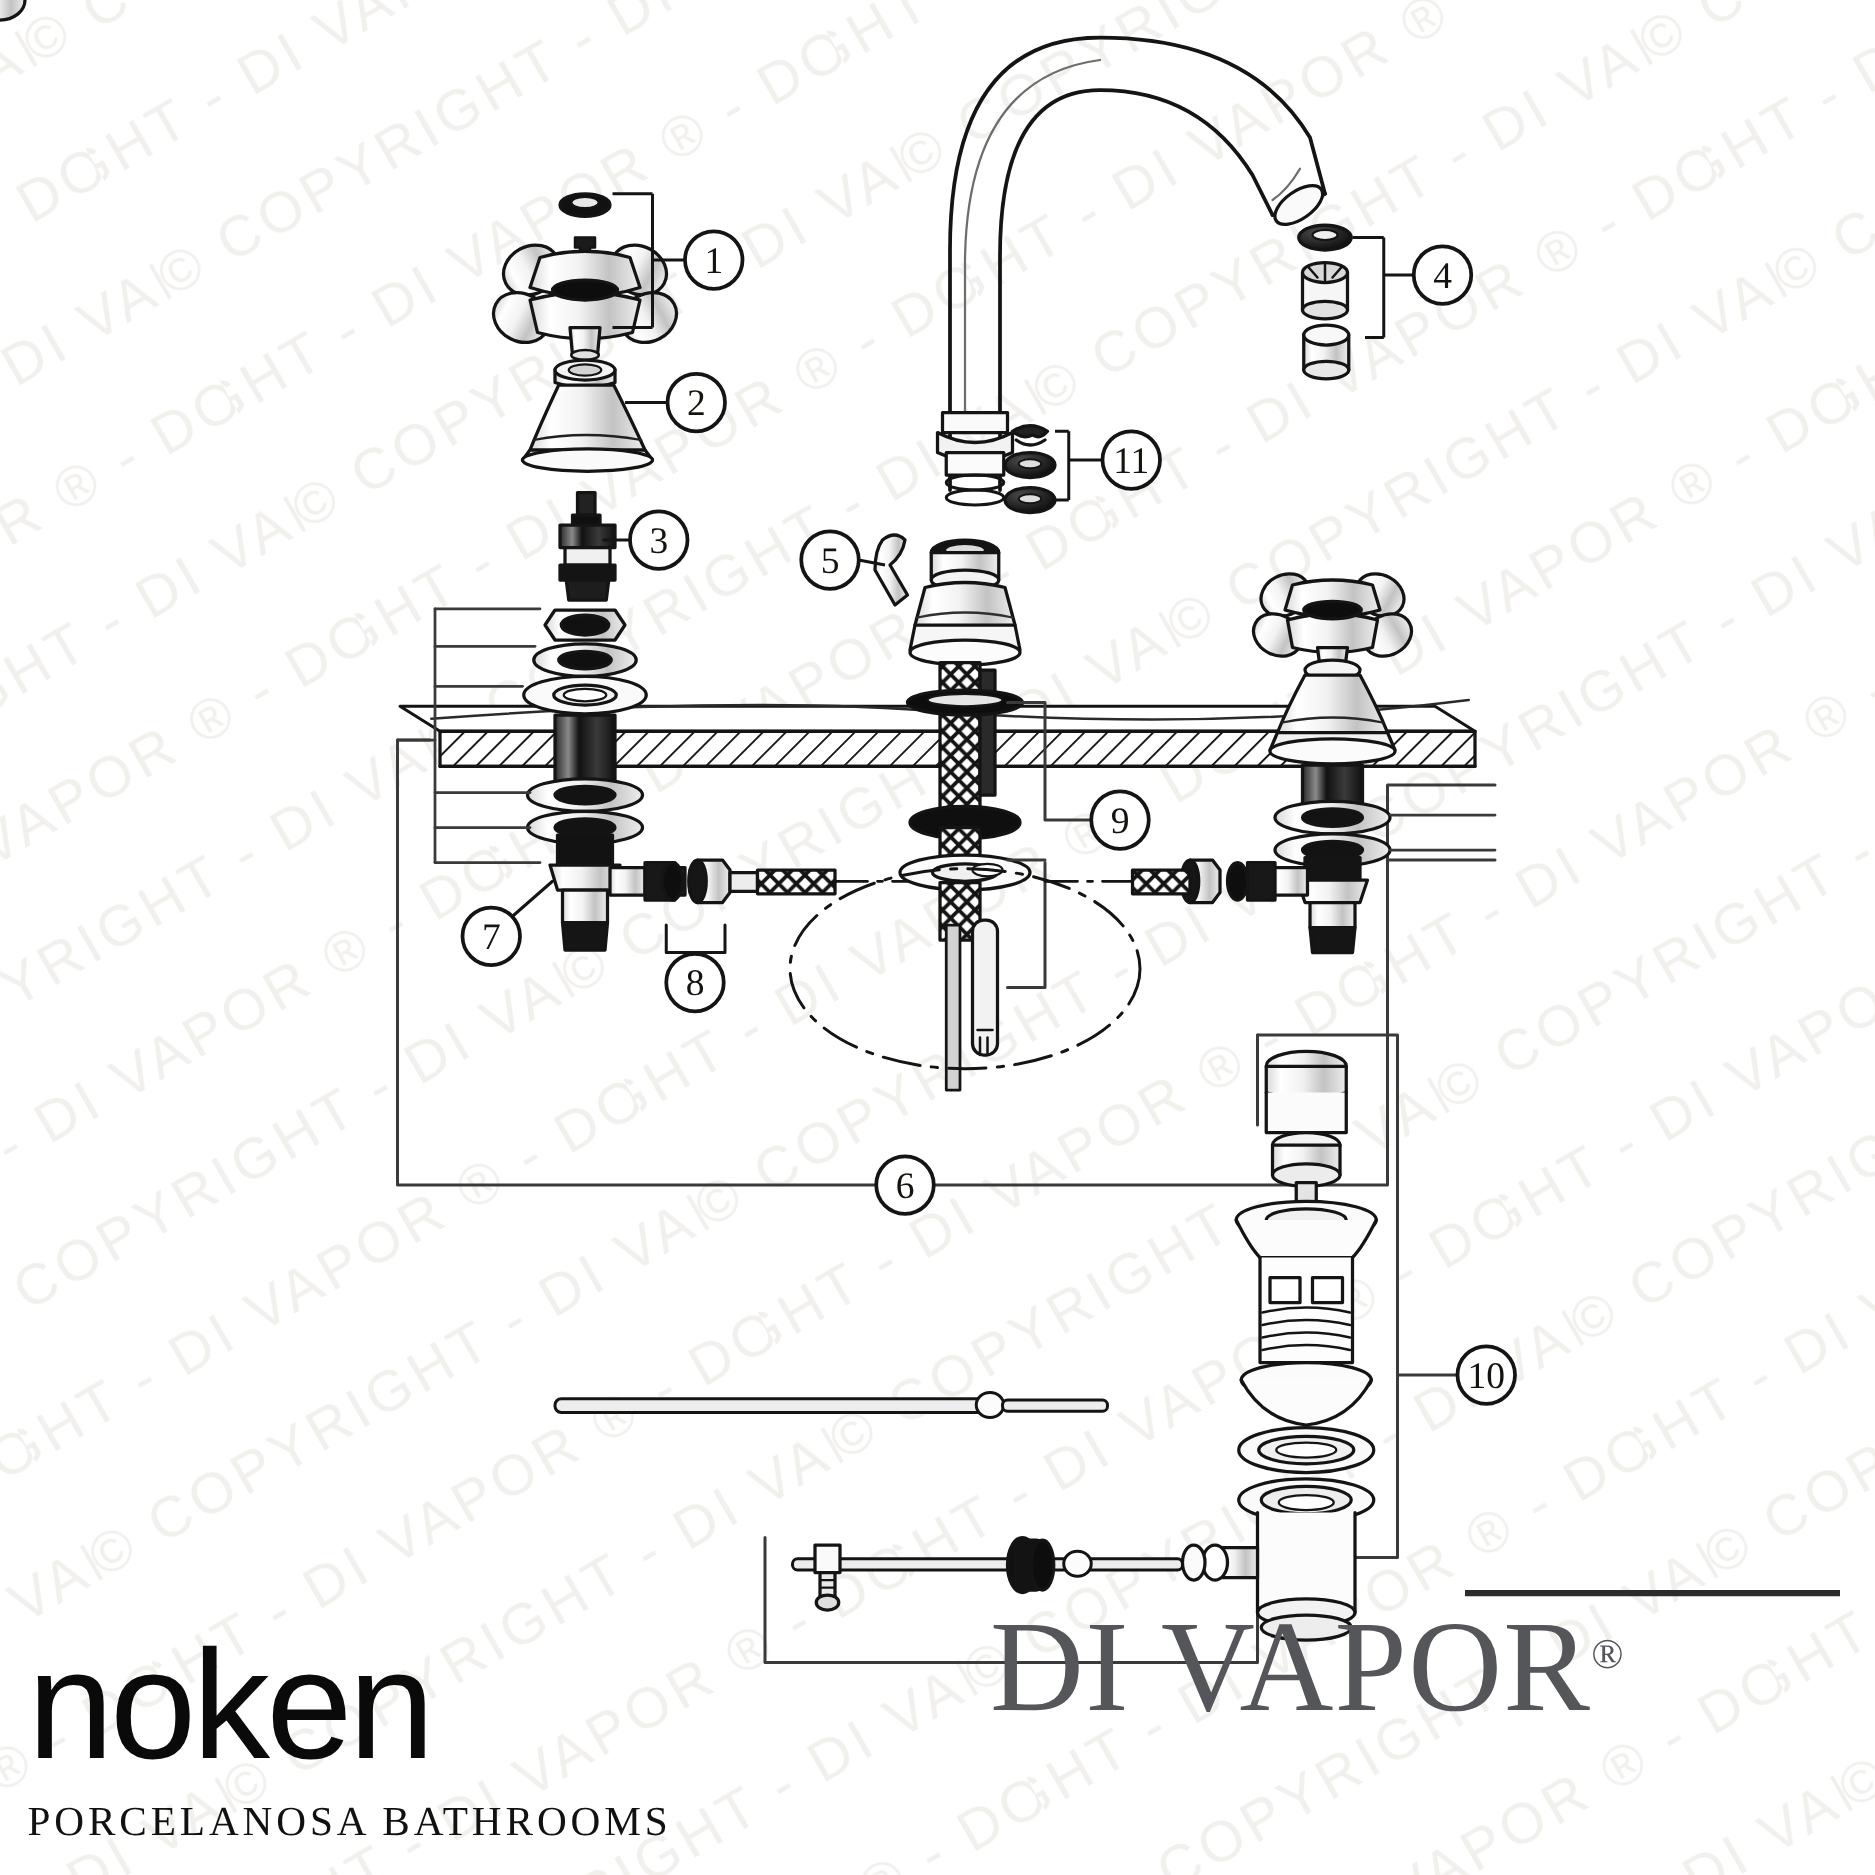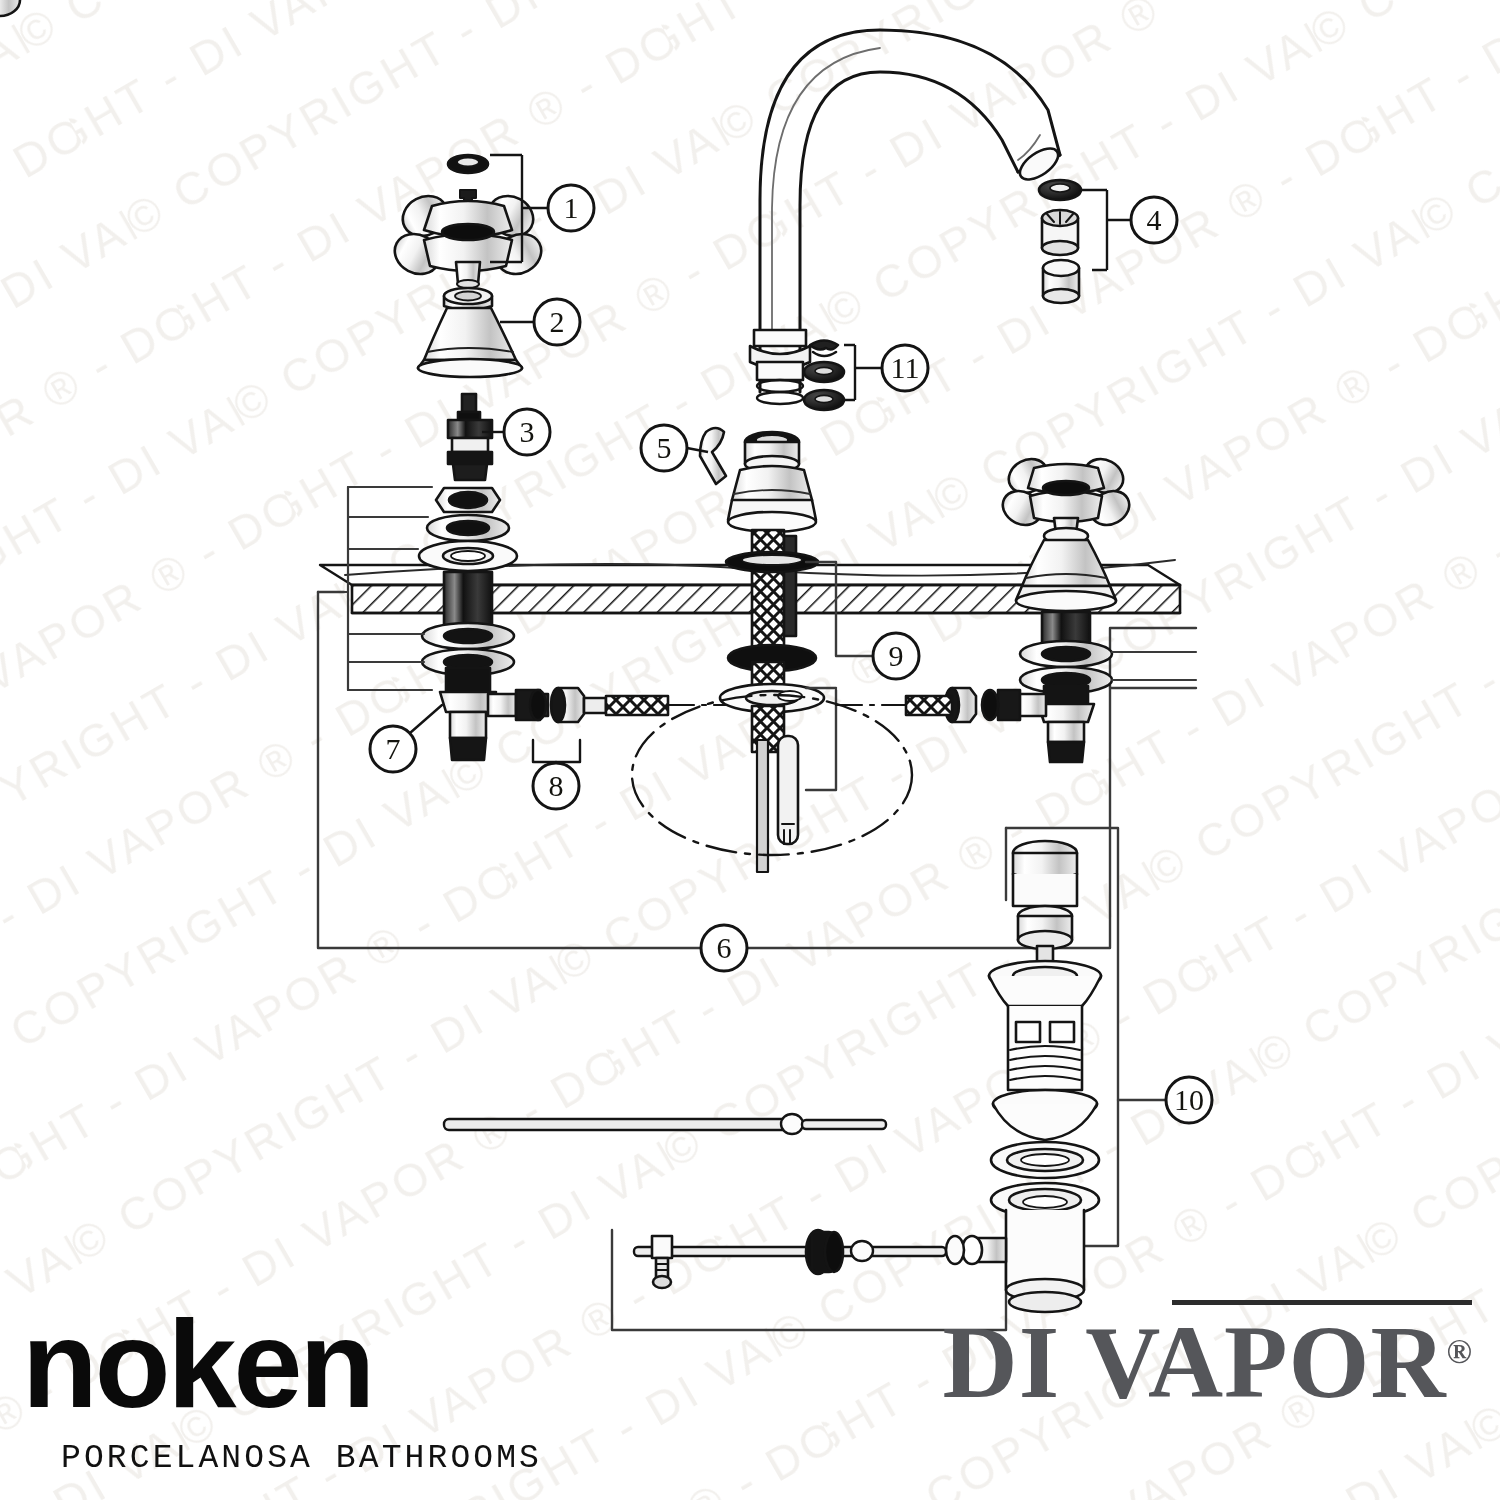--- a/index.html
+++ b/index.html
@@ -8,25 +8,25 @@
 
   
   #watermark{position:absolute;left:0;top:0;width:1500px;height:1500px;
              pointer-events:none;z-index:5;opacity:1;}
 
   #diagram{position:absolute;left:0;top:0;width:1500px;height:1500px;z-index:10;}
 
   
   .brand{position:absolute;z-index:20;}
   #noken-brand{left:22px;top:1302px;width:520px;}
-  #noken-word{font-family:"Liberation Sans",sans-serif;font-weight:700;
+  #noken-word{font-family:"Liberation Sans",sans-serif;font-weight:400;
               font-size:124px;line-height:1;letter-spacing:-3px;color:#0a0a0a;}
-  #noken-sub{font-family:Liberation Mono, monospace;font-size:33px;
-             letter-spacing:3.1px;color:#111;margin-top:14px;text-align:right;}
-  #divapor-brand{right:28px;top:1300px;text-align:right;width:680px;font-weight:bold;}
+  #noken-sub{font-family:Liberation Serif, serif;font-size:33px;
+             letter-spacing:3.1px;color:#111;margin-top:14px;}
+  #divapor-brand{right:28px;top:1272px;text-align:left;width:680px;}
   #divapor-rule{height:5px;background:#2c2c2c;width:300px;margin-left:auto;margin-bottom:4px;}
   #divapor-word{font-family:"Liberation Serif",serif;font-size:104px;line-height:1.02;
                 color:#55565a;letter-spacing:1px;white-space:nowrap;}
   #divapor-word .reg{font-size:34px;vertical-align:34px;letter-spacing:0;}
   #divapor-url{font-family:"Liberation Sans",sans-serif;font-size:40px;color:#8d8f92;
                letter-spacing:0.5px;margin-top:2px;}
 </style>
 </head>
 <body>
 

